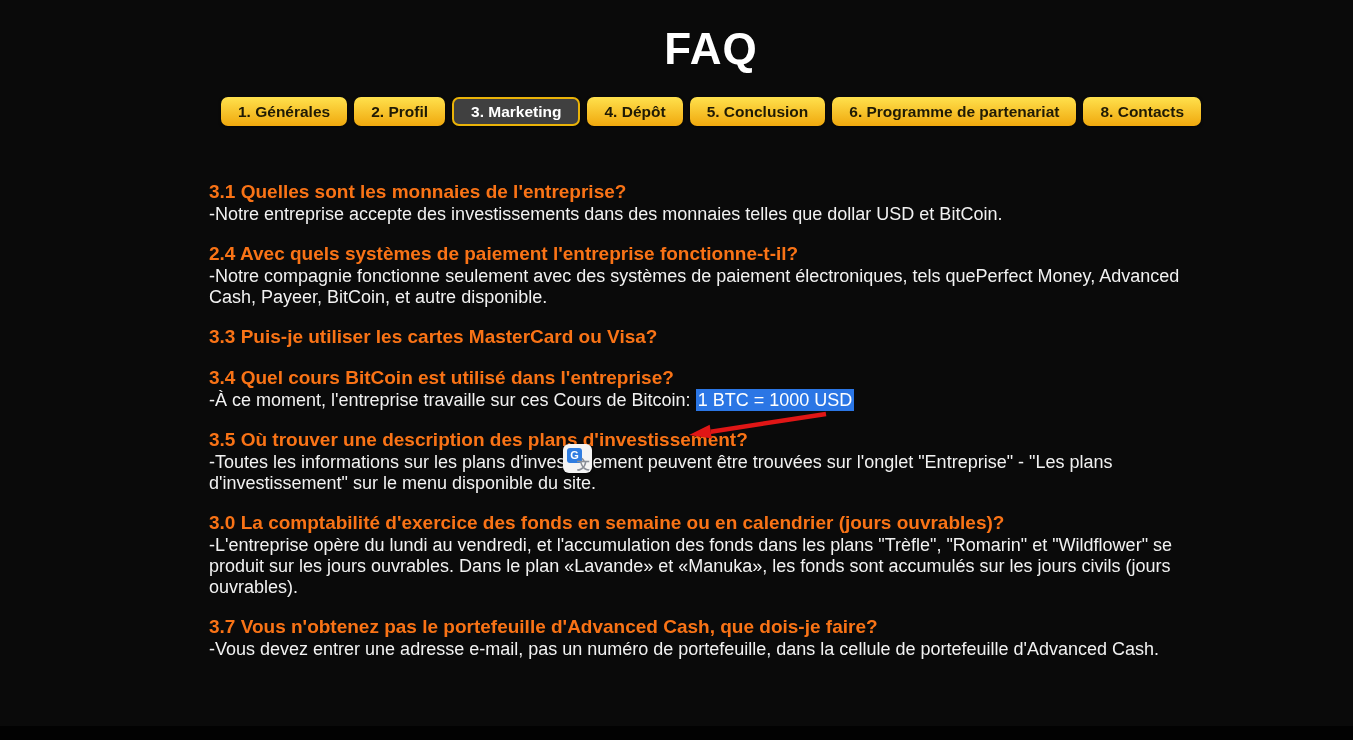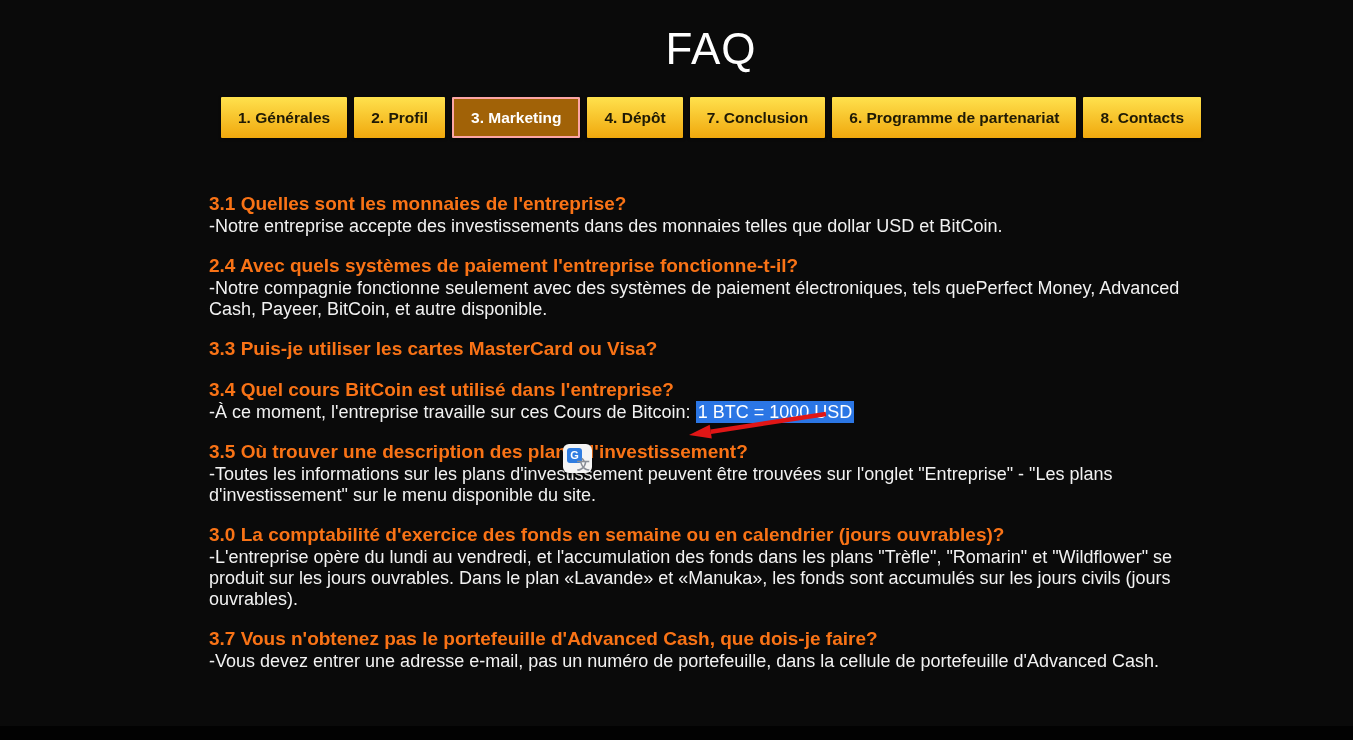--- a/index.html
+++ b/index.html
@@ -10,47 +10,47 @@
     position: relative;
   }
   .container {
     width: 1004px;
     margin-left: 209px;
   }
   .page-title {
     text-align: center;
     color: #ffffff;
     font-size: 44px;
-    font-weight: 400;
+    font-weight: 700;
     padding-top: 24px;
     letter-spacing: 1px;
   }
   .tabs {
     display: flex;
     justify-content: center;
     gap: 7px;
     margin-top: 23px;
   }
   .tab {
-    height: 41px;
+    height: 29px;
     padding: 0 17px;
     border: none;
-    border-radius: 1px;
+    border-radius: 7px;
     background: linear-gradient(#ffe14d, #f0a80d);
     color: #1f1a05;
     font-family: "Liberation Sans", sans-serif;
     font-size: 15.5px;
     font-weight: 700;
     cursor: pointer;
     box-shadow: 0 1px 3px rgba(0,0,0,0.6);
     white-space: nowrap;
   }
   .tab.active {
-    background: #a16207;
-    border: 2px solid #fca5a5;
+    background: #404040;
+    border: 2px solid #eab308;
     color: #ffffff;
   }
   .faq-list {
     margin-top: 53px;
   }
   .faq-section {
     margin-bottom: 16px;
     position: relative;
   }
   .faq-heading {
@@ -126,21 +126,21 @@
 
 <div class="container">
 
   <h1 class="page-title">FAQ</h1>
 
   <div class="tabs">
     <button class="tab">1. Générales</button>
     <button class="tab">2. Profil</button>
     <button class="tab active">3. Marketing</button>
     <button class="tab">4. Dépôt</button>
-    <button class="tab">7. Conclusion</button>
+    <button class="tab">5. Conclusion</button>
     <button class="tab">6. Programme de partenariat</button>
     <button class="tab">8. Contacts</button>
   </div>
 
   <div class="faq-list">
 
     <div class="faq-section">
       <h2 class="faq-heading">3.1 Quelles sont les monnaies de l'entreprise?</h2>
       <p class="faq-body">-Notre entreprise accepte des investissements dans des monnaies telles que dollar USD et BitCoin.</p>
     </div>

